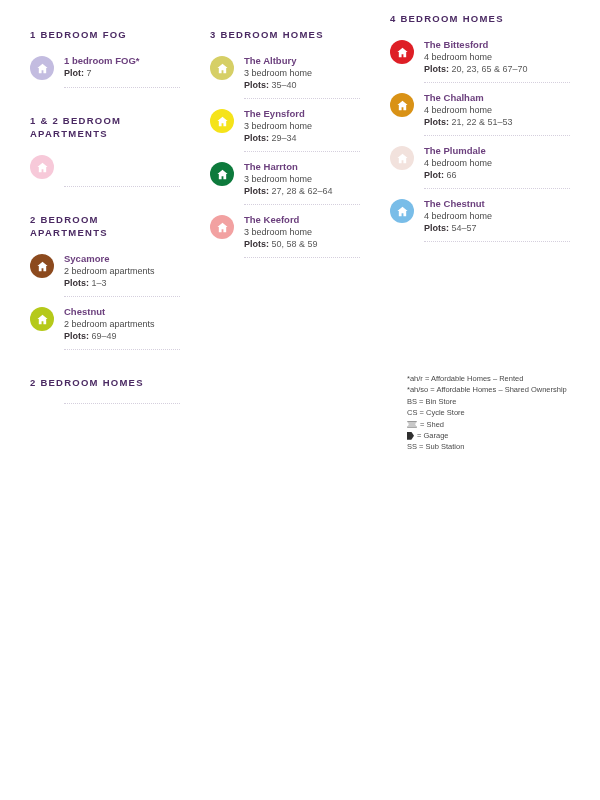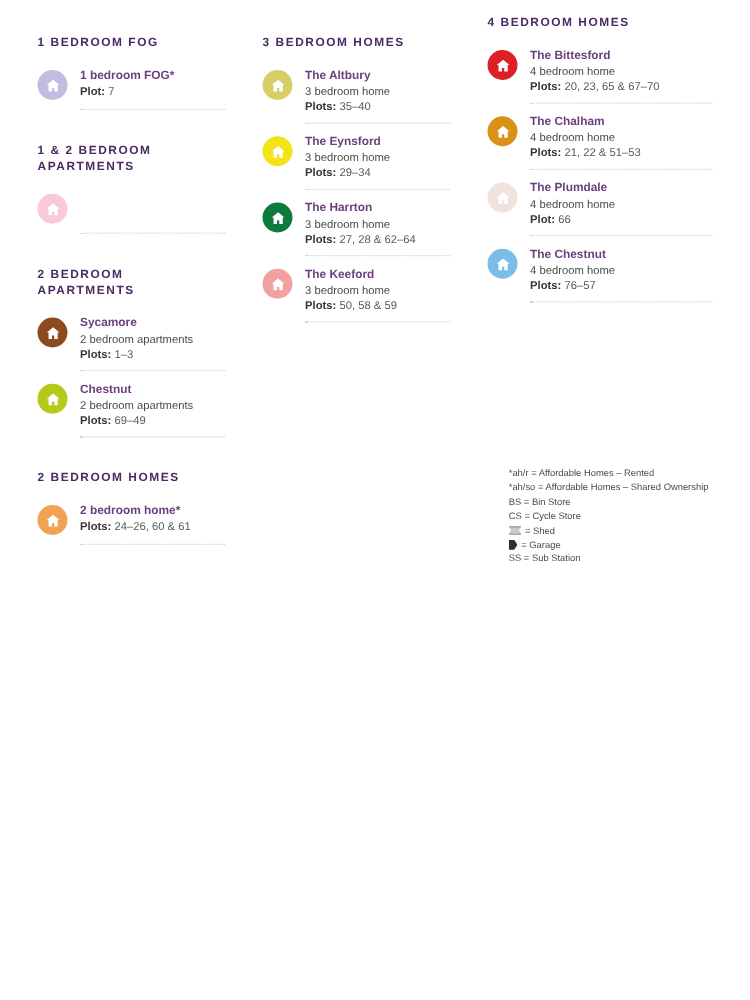--- a/index.html
+++ b/index.html
@@ -204,31 +204,20 @@
             <div class="entry-text">
               <p class="entry-title">Chestnut</p>
               <p class="entry-desc">2 bedroom apartments</p>
               <p class="entry-plots"><span class="plots-label">Plots:</span> <span class="plots-value">69–49</span></p>
             </div>
           </div>
           <div class="entry-sep last"></div>
         </div>
         <div class="section">
           <h2 class="section-heading">2 BEDROOM HOMES</h2>
-          <div class="entry">
-            <span class="icon-badge" style="background: rgb(242, 162, 84);">
-              <svg width="13" height="13" viewBox="0 0 24 24" aria-hidden="true">
-                <path fill="#ffffff" d="M12 3.2 2.6 11.2h2.6v9.6h5.1v-5.4h3.4v5.4h5.1v-9.6h2.6z"></path>
-              </svg>
-            </span>
-            <div class="entry-text">
-              <p class="entry-title">2 bedroom home*</p>
-              <p class="entry-plots"><span class="plots-label">Plots:</span> <span class="plots-value">24–26, 60 &amp; 61</span></p>
-            </div>
-          </div>
           <div class="entry-sep last"></div>
         </div>
       </div>
       <div class="col col-2">
         <div class="section">
           <h2 class="section-heading">3 BEDROOM HOMES</h2>
           <div class="entry">
             <span class="icon-badge" style="background: rgb(214, 207, 102);">
               <svg width="13" height="13" viewBox="0 0 24 24" aria-hidden="true">
                 <path fill="#ffffff" d="M12 3.2 2.6 11.2h2.6v9.6h5.1v-5.4h3.4v5.4h5.1v-9.6h2.6z"></path>
@@ -326,21 +315,21 @@
           <div class="entry-sep"></div>
           <div class="entry">
             <span class="icon-badge" style="background: rgb(121, 189, 232);">
               <svg width="13" height="13" viewBox="0 0 24 24" aria-hidden="true">
                 <path fill="#ffffff" d="M12 3.2 2.6 11.2h2.6v9.6h5.1v-5.4h3.4v5.4h5.1v-9.6h2.6z"></path>
               </svg>
             </span>
             <div class="entry-text">
               <p class="entry-title">The Chestnut</p>
               <p class="entry-desc">4 bedroom home</p>
-              <p class="entry-plots"><span class="plots-label">Plots:</span> <span class="plots-value">76–57</span></p>
+              <p class="entry-plots"><span class="plots-label">Plots:</span> <span class="plots-value">54–57</span></p>
             </div>
           </div>
           <div class="entry-sep last"></div>
         </div>
       </div>
     </div>
   <div class="legend" id="legend">
       <div class="legend-row">
         <span>*ah/r = Affordable Homes – Rented</span>
       </div>

